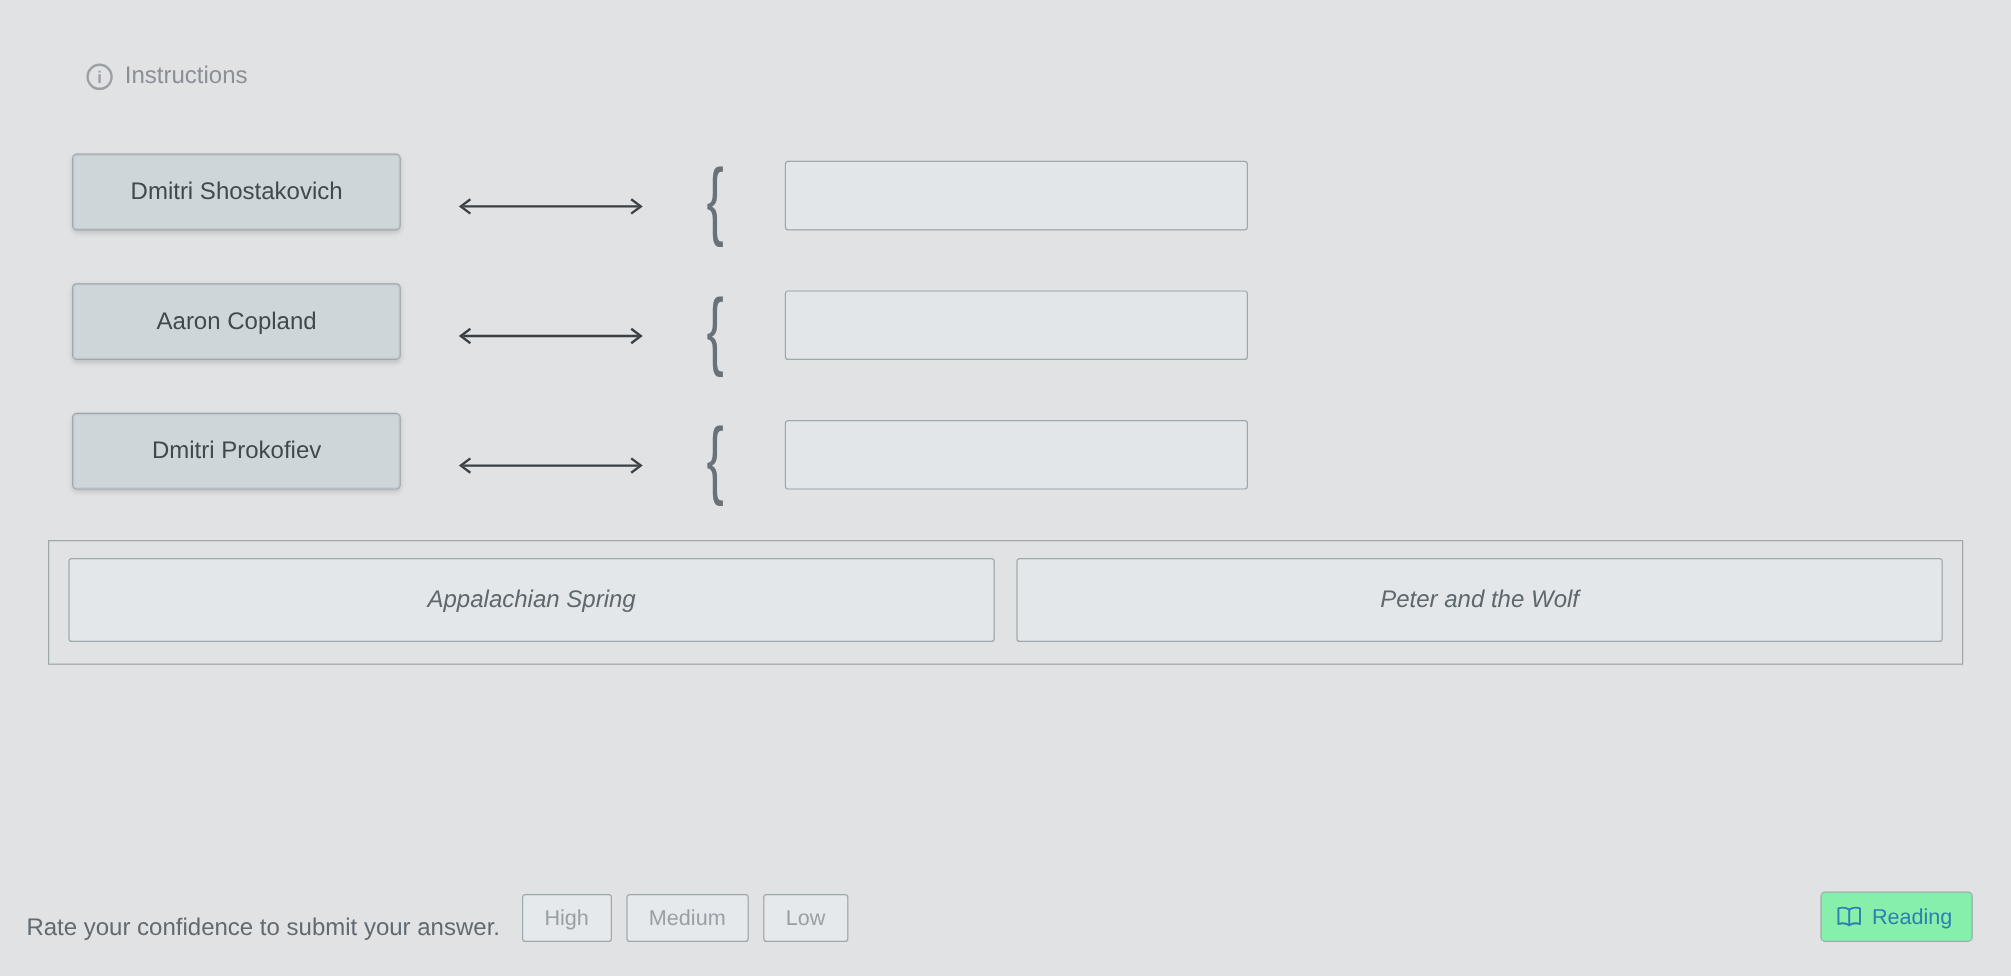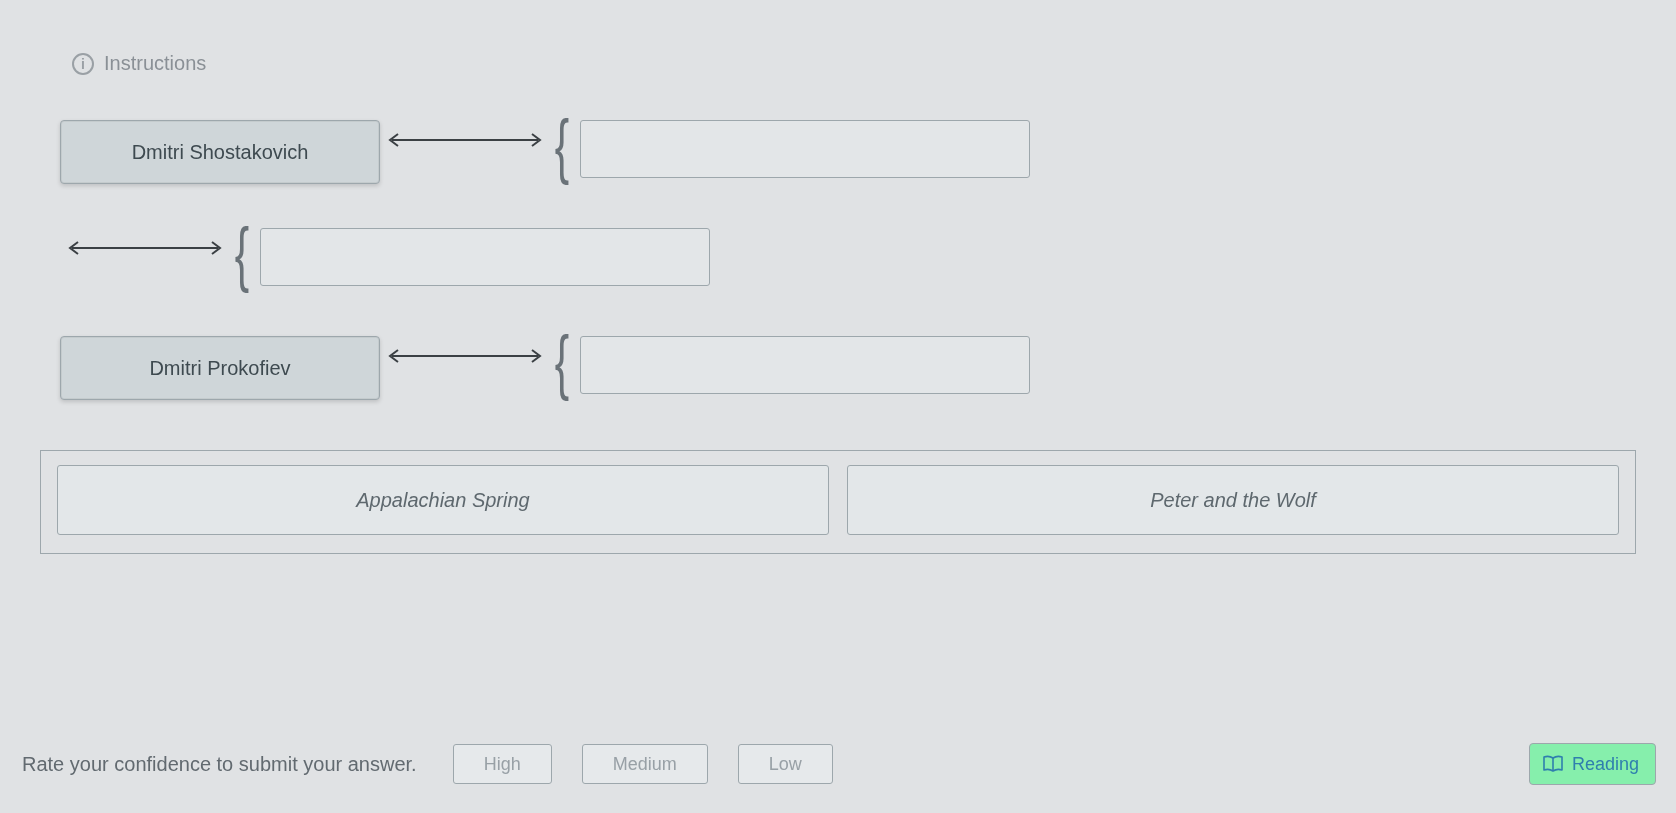--- a/index.html
+++ b/index.html
@@ -38,23 +38,24 @@
 
   
   .match-area {
     position: absolute;
     left: 60px;
     top: 120px;
     width: 980px;
   }
   .match-row {
     display: flex;
-    align-items: flex-start;
+    align-items: flex-end;
     margin-bottom: 36px;
     height: 72px;
+    gap: 40px;
   }
   .composer-box {
     width: 320px;
     height: 64px;
     background: #cfd6d9;
     border: 1px solid #9da7ac;
     border-radius: 4px;
     box-shadow: 0 2px 4px rgba(0,0,0,.15), 0 0 0 1px rgba(0,0,0,.05) inset;
     display: flex;
     align-items: center;
@@ -107,34 +108,34 @@
     font-style: italic;
     font-size: 20px;
     color: #5e686e;
     cursor: grab;
   }
 
   
   .footer {
     position: absolute;
     left: 22px;
-    right: 20px;
+    right: 32px;
     bottom: 28px;
     display: flex;
-    align-items: center;
-    gap: 30px;
+    align-items: flex-end;
+    gap: 12px;
   }
   .footer .prompt {
     font-size: 20px;
     color: #626a70;
     margin-right: 6px;
   }
   .conf-btn {
     height: 40px;
-    padding: 0 30px;
+    padding: 0 18px;
     border: 1px solid #9da7ac;
     background: #e6e9eb;
     color: #98a0a6;
     font-size: 18px;
     border-radius: 3px;
     cursor: pointer;
   }
   .spacer { flex: 1; }
   .reading-btn {
     height: 42px;
@@ -174,20 +175,23 @@
         <line x1="12" y1="20" x2="158" y2="20" stroke="#3b4044" stroke-width="2"></line>
         <polyline points="18,14 10,20 18,26" fill="none" stroke="#3b4044" stroke-width="2"></polyline>
         <polyline points="152,14 160,20 152,26" fill="none" stroke="#3b4044" stroke-width="2"></polyline>
       </svg>
     </div>
     <span class="brace">{</span>
     <div class="drop-slot"></div>
   </div>
 
   <div class="match-row">
+    <div class="composer-box">
+      <span>Aaron Copland</span>
+    </div>
     <div class="connector">
       <svg width="170" height="40" viewBox="0 0 170 40">
         <line x1="12" y1="20" x2="158" y2="20" stroke="#3b4044" stroke-width="2"></line>
         <polyline points="18,14 10,20 18,26" fill="none" stroke="#3b4044" stroke-width="2"></polyline>
         <polyline points="152,14 160,20 152,26" fill="none" stroke="#3b4044" stroke-width="2"></polyline>
       </svg>
     </div>
     <span class="brace">{</span>
     <div class="drop-slot"></div>
   </div>

